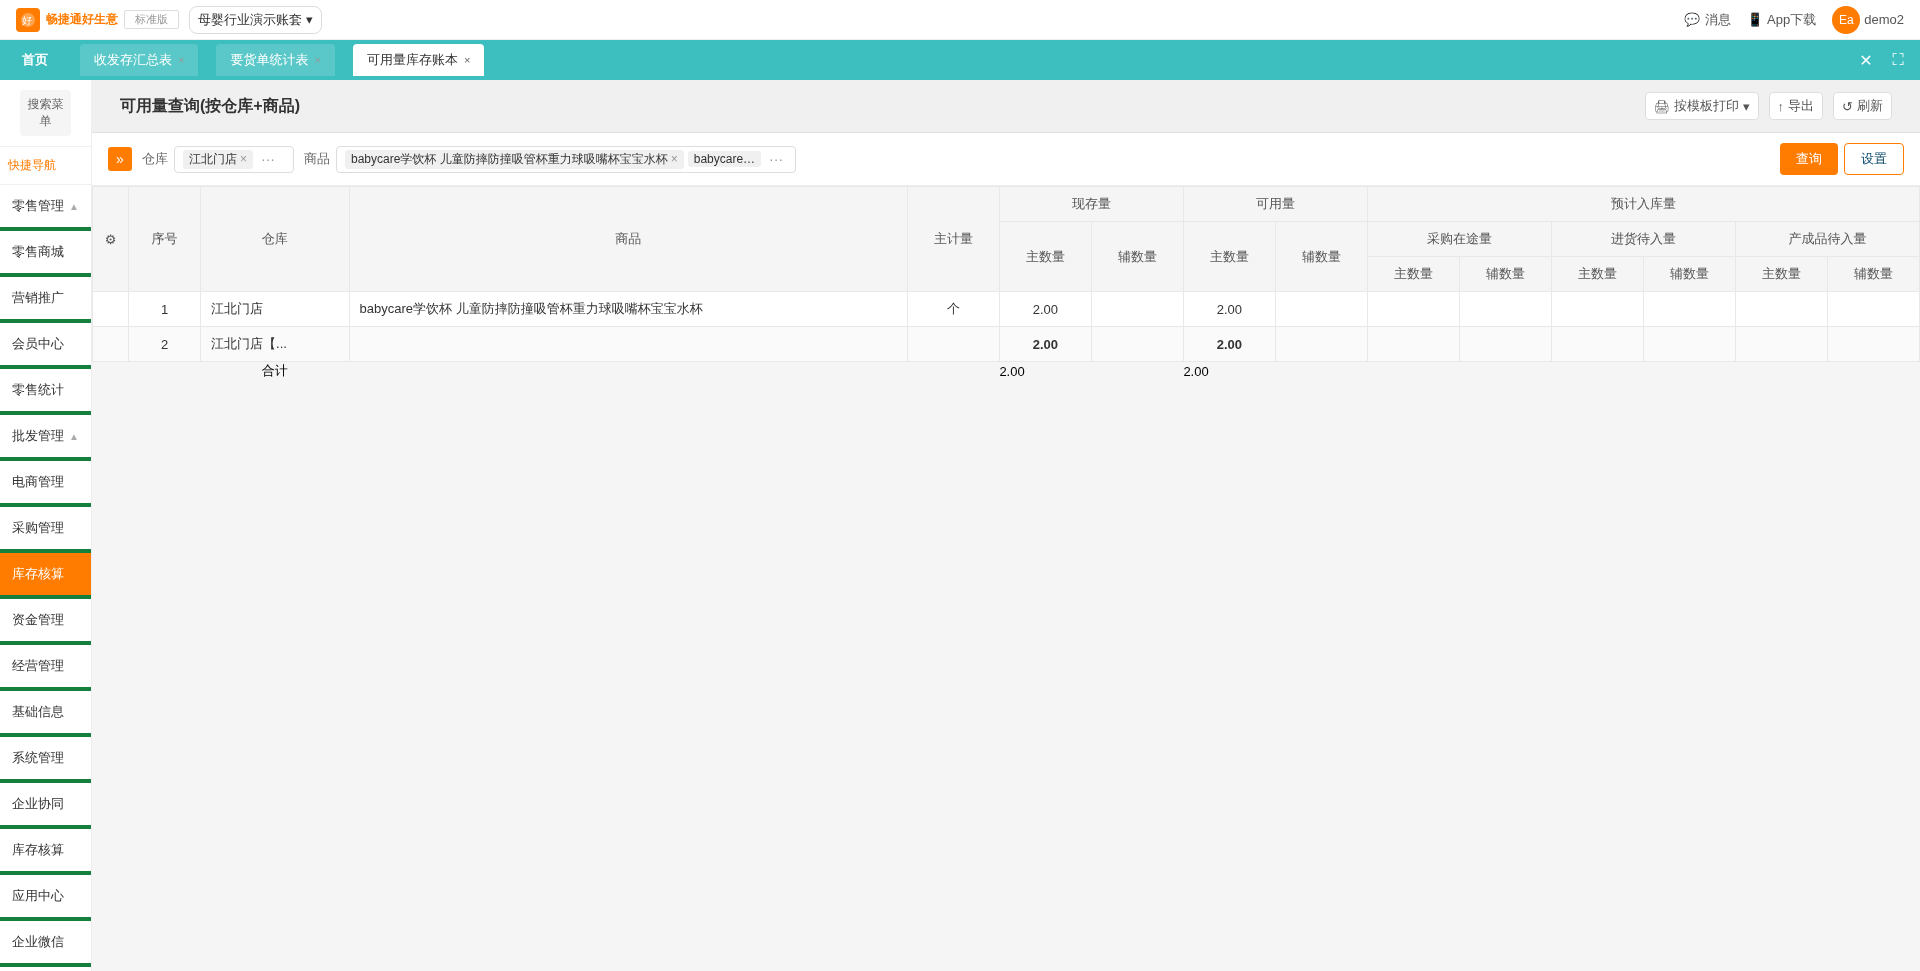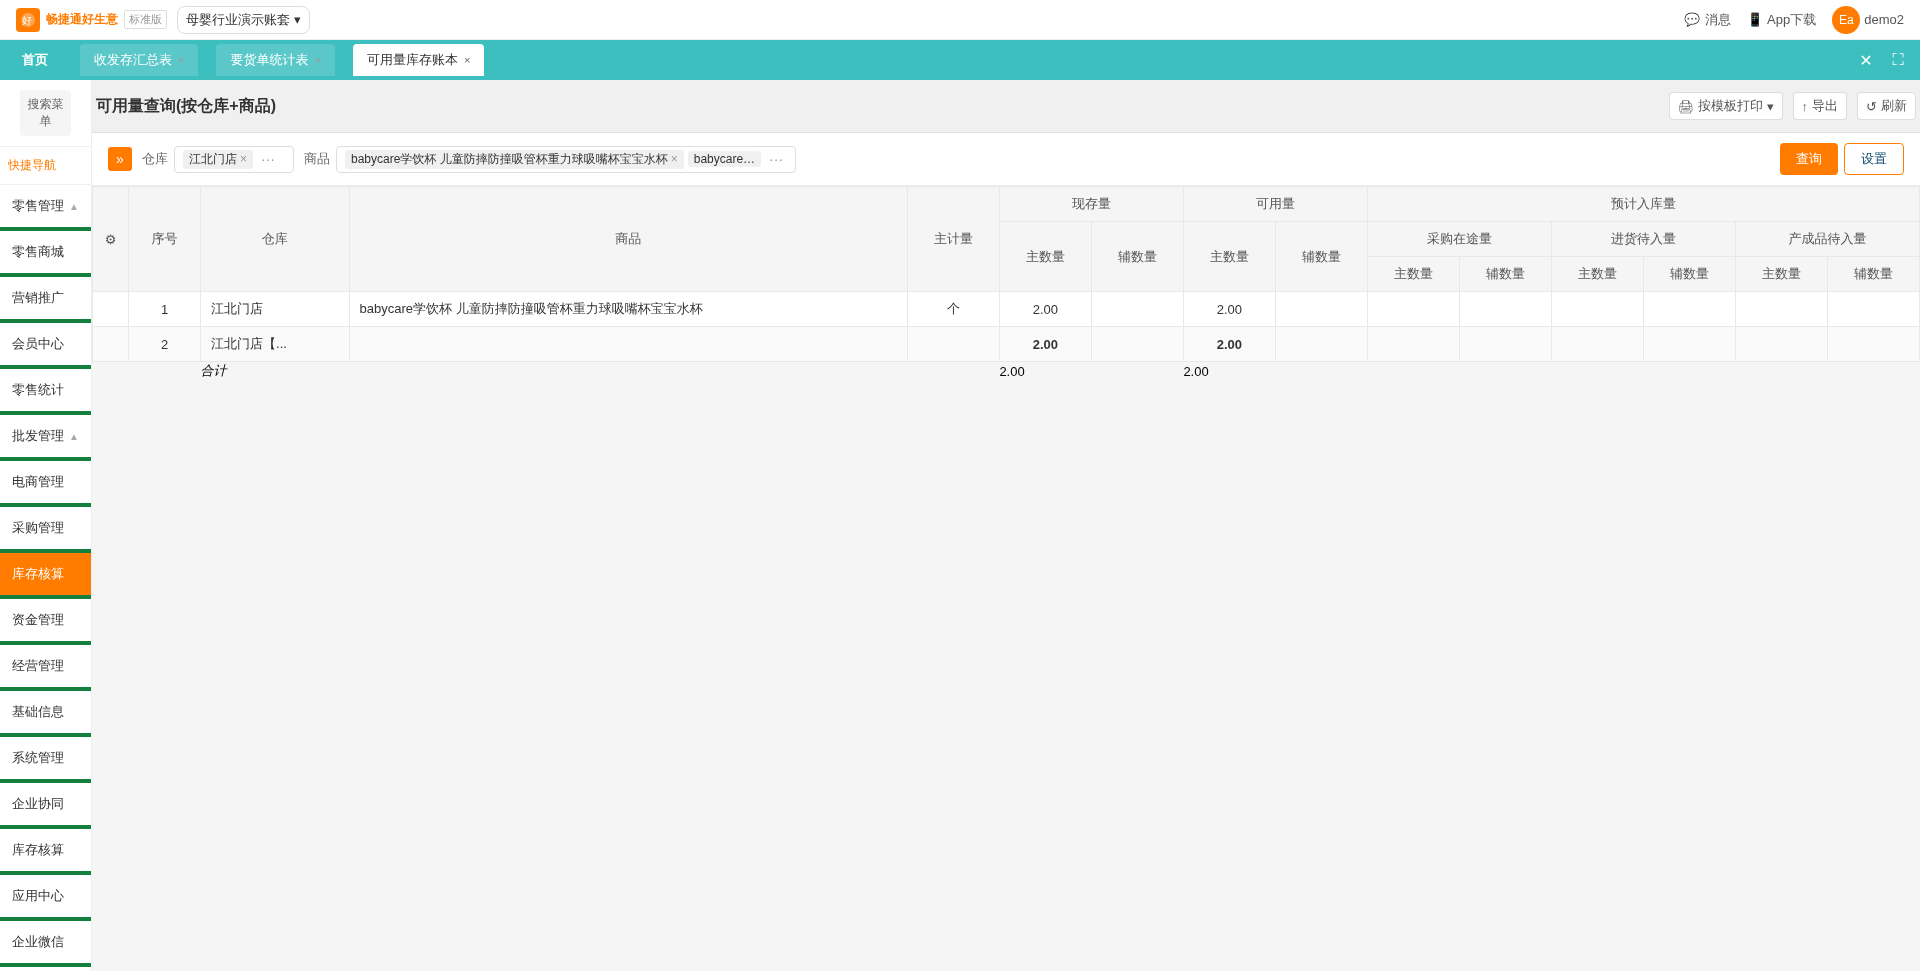--- a/index.html
+++ b/index.html
@@ -13,21 +13,21 @@
       align-items: center;
       justify-content: space-between;
       padding: 0 16px;
       border-bottom: 1px solid #eee;
       flex-shrink: 0;
     }
     .top-bar-left { display: flex; align-items: center; gap: 10px; }
     .logo-area { display: flex; align-items: center; gap: 6px; }
     .logo-icon { width: 24px; height: 24px; background: #ff7c00; border-radius: 4px; display: flex; align-items: center; justify-content: center; }
     .logo-text { font-size: 12px; color: #ff7c00; font-weight: bold; }
-    .template-badge { font-size: 11px; color: #999; border: 1px solid #ddd; padding: 1px 4px; border-radius: 2px; }
+    .template-badge { font-size: 11px; color: #999; border: 1px solid #ddd; padding: 1px 10px; border-radius: 2px; }
     .industry-selector { display: flex; align-items: center; gap: 4px; font-size: 13px; color: #333; cursor: pointer; padding: 4px 8px; border: 1px solid #ddd; border-radius: 8px; background: #fff; }
     .top-bar-right { display: flex; align-items: center; gap: 16px; }
     .top-bar-btn { display: flex; align-items: center; gap: 4px; font-size: 13px; color: #555; cursor: pointer; }
     .avatar { width: 28px; height: 28px; border-radius: 50%; background: #ff7c00; display: flex; align-items: center; justify-content: center; color: #fff; font-size: 12px; }
 
     
     .nav-tabs {
       height: 40px;
       background: #3ebfbf;
       display: flex;
@@ -116,21 +116,21 @@
     .content-area {
       flex: 1;
       overflow: auto;
       display: flex;
       flex-direction: column;
     }
 
     
     .page-header {
       background: #f0f0f0;
-      padding: 12px 4px;
+      padding: 12px 28px;
       display: flex;
       align-items: center;
       justify-content: space-between;
       border-bottom: 1px solid #e0e0e0;
       flex-shrink: 0;
     }
     .page-title { font-size: 16px; font-weight: bold; color: #333; }
     .header-actions { display: flex; align-items: center; gap: 10px; }
     .header-action-btn {
       display: flex; align-items: center; gap: 4px;
@@ -466,21 +466,21 @@
             <td></td>
             <td></td>
             <td></td>
             <td></td>
           </tr>
         </tbody>
         <tfoot>
           <tr class="summary-row">
             <td></td>
             <td></td>
-            <td style="font-style:italic;">合计</td>
+            <td style="text-align:center;">合计</td>
             <td></td>
             <td></td>
             <td>2.00</td>
             <td></td>
             <td>2.00</td>
             <td></td>
             <td></td>
             <td></td>
             <td></td>
             <td></td>

